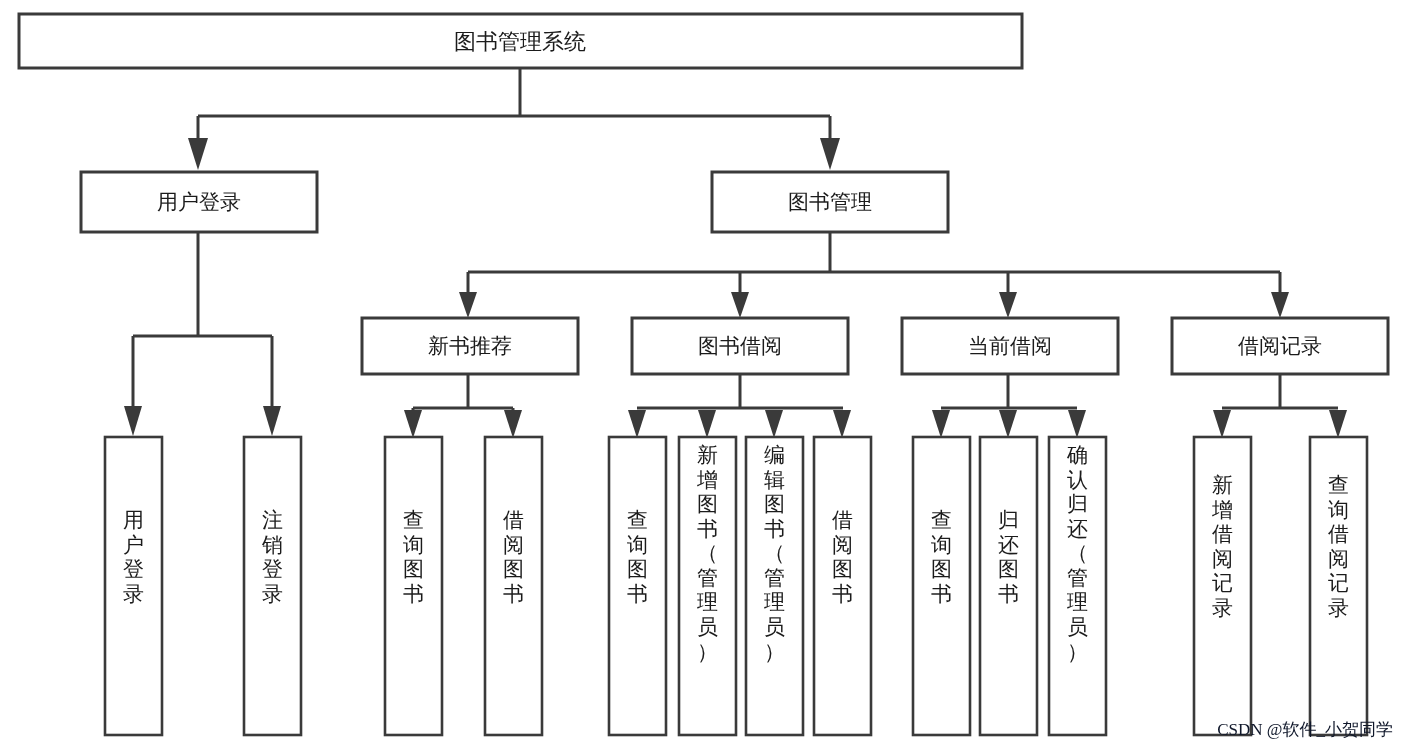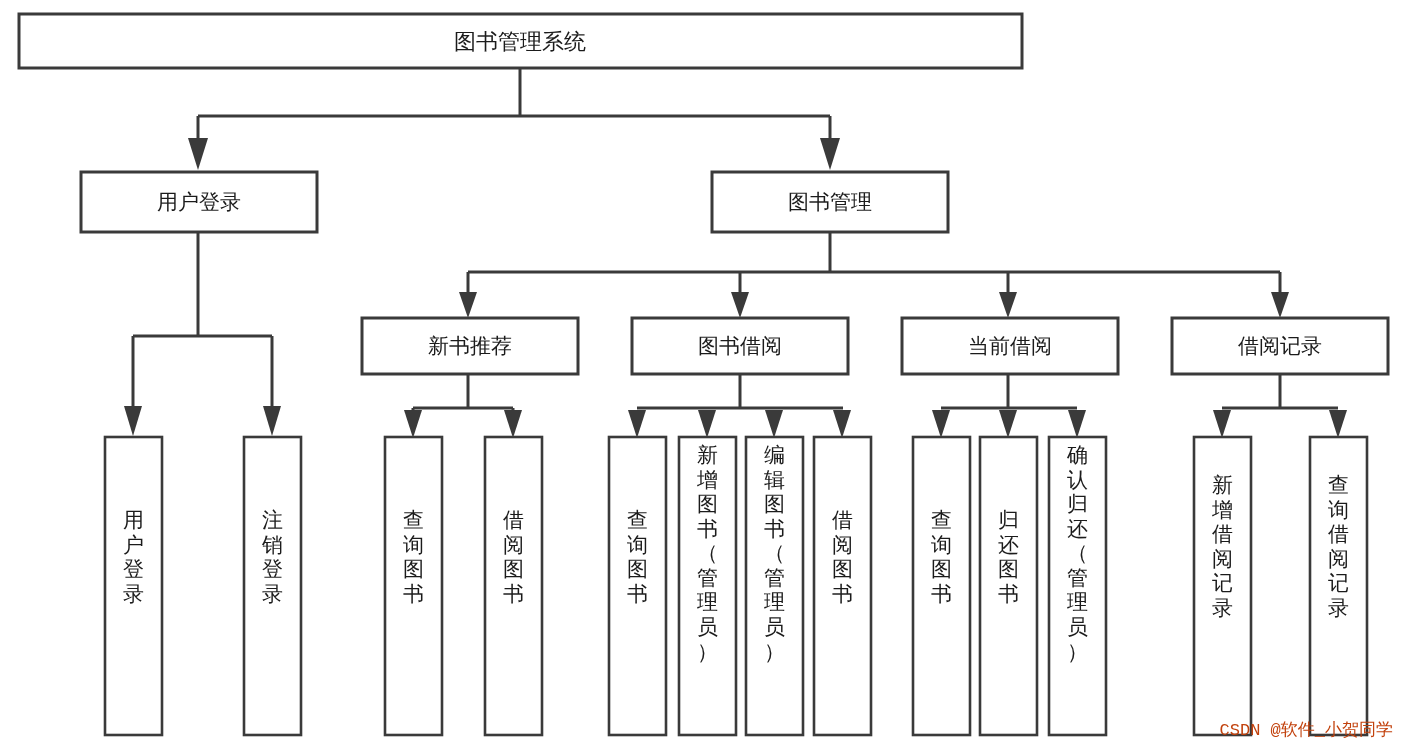--- a/index.html
+++ b/index.html
@@ -69,22 +69,22 @@
     text-align: center;
   }
   .leaf-label-wrap span.ch {
     display: block;
   }
   .watermark {
     position: absolute;
     right: 12px;
     bottom: 6px;
     font-size: 17px;
-    color: #c2410c;
-    font-family: Liberation Mono, monospace;
+    color: #0f172a;
+    font-family: Liberation Serif, serif;
     white-space: nowrap;
     user-select: none;
     margin-top: 44px;
   }
 </style>
 </head>
 <body>
 
 <div id="diagram-root">
 

